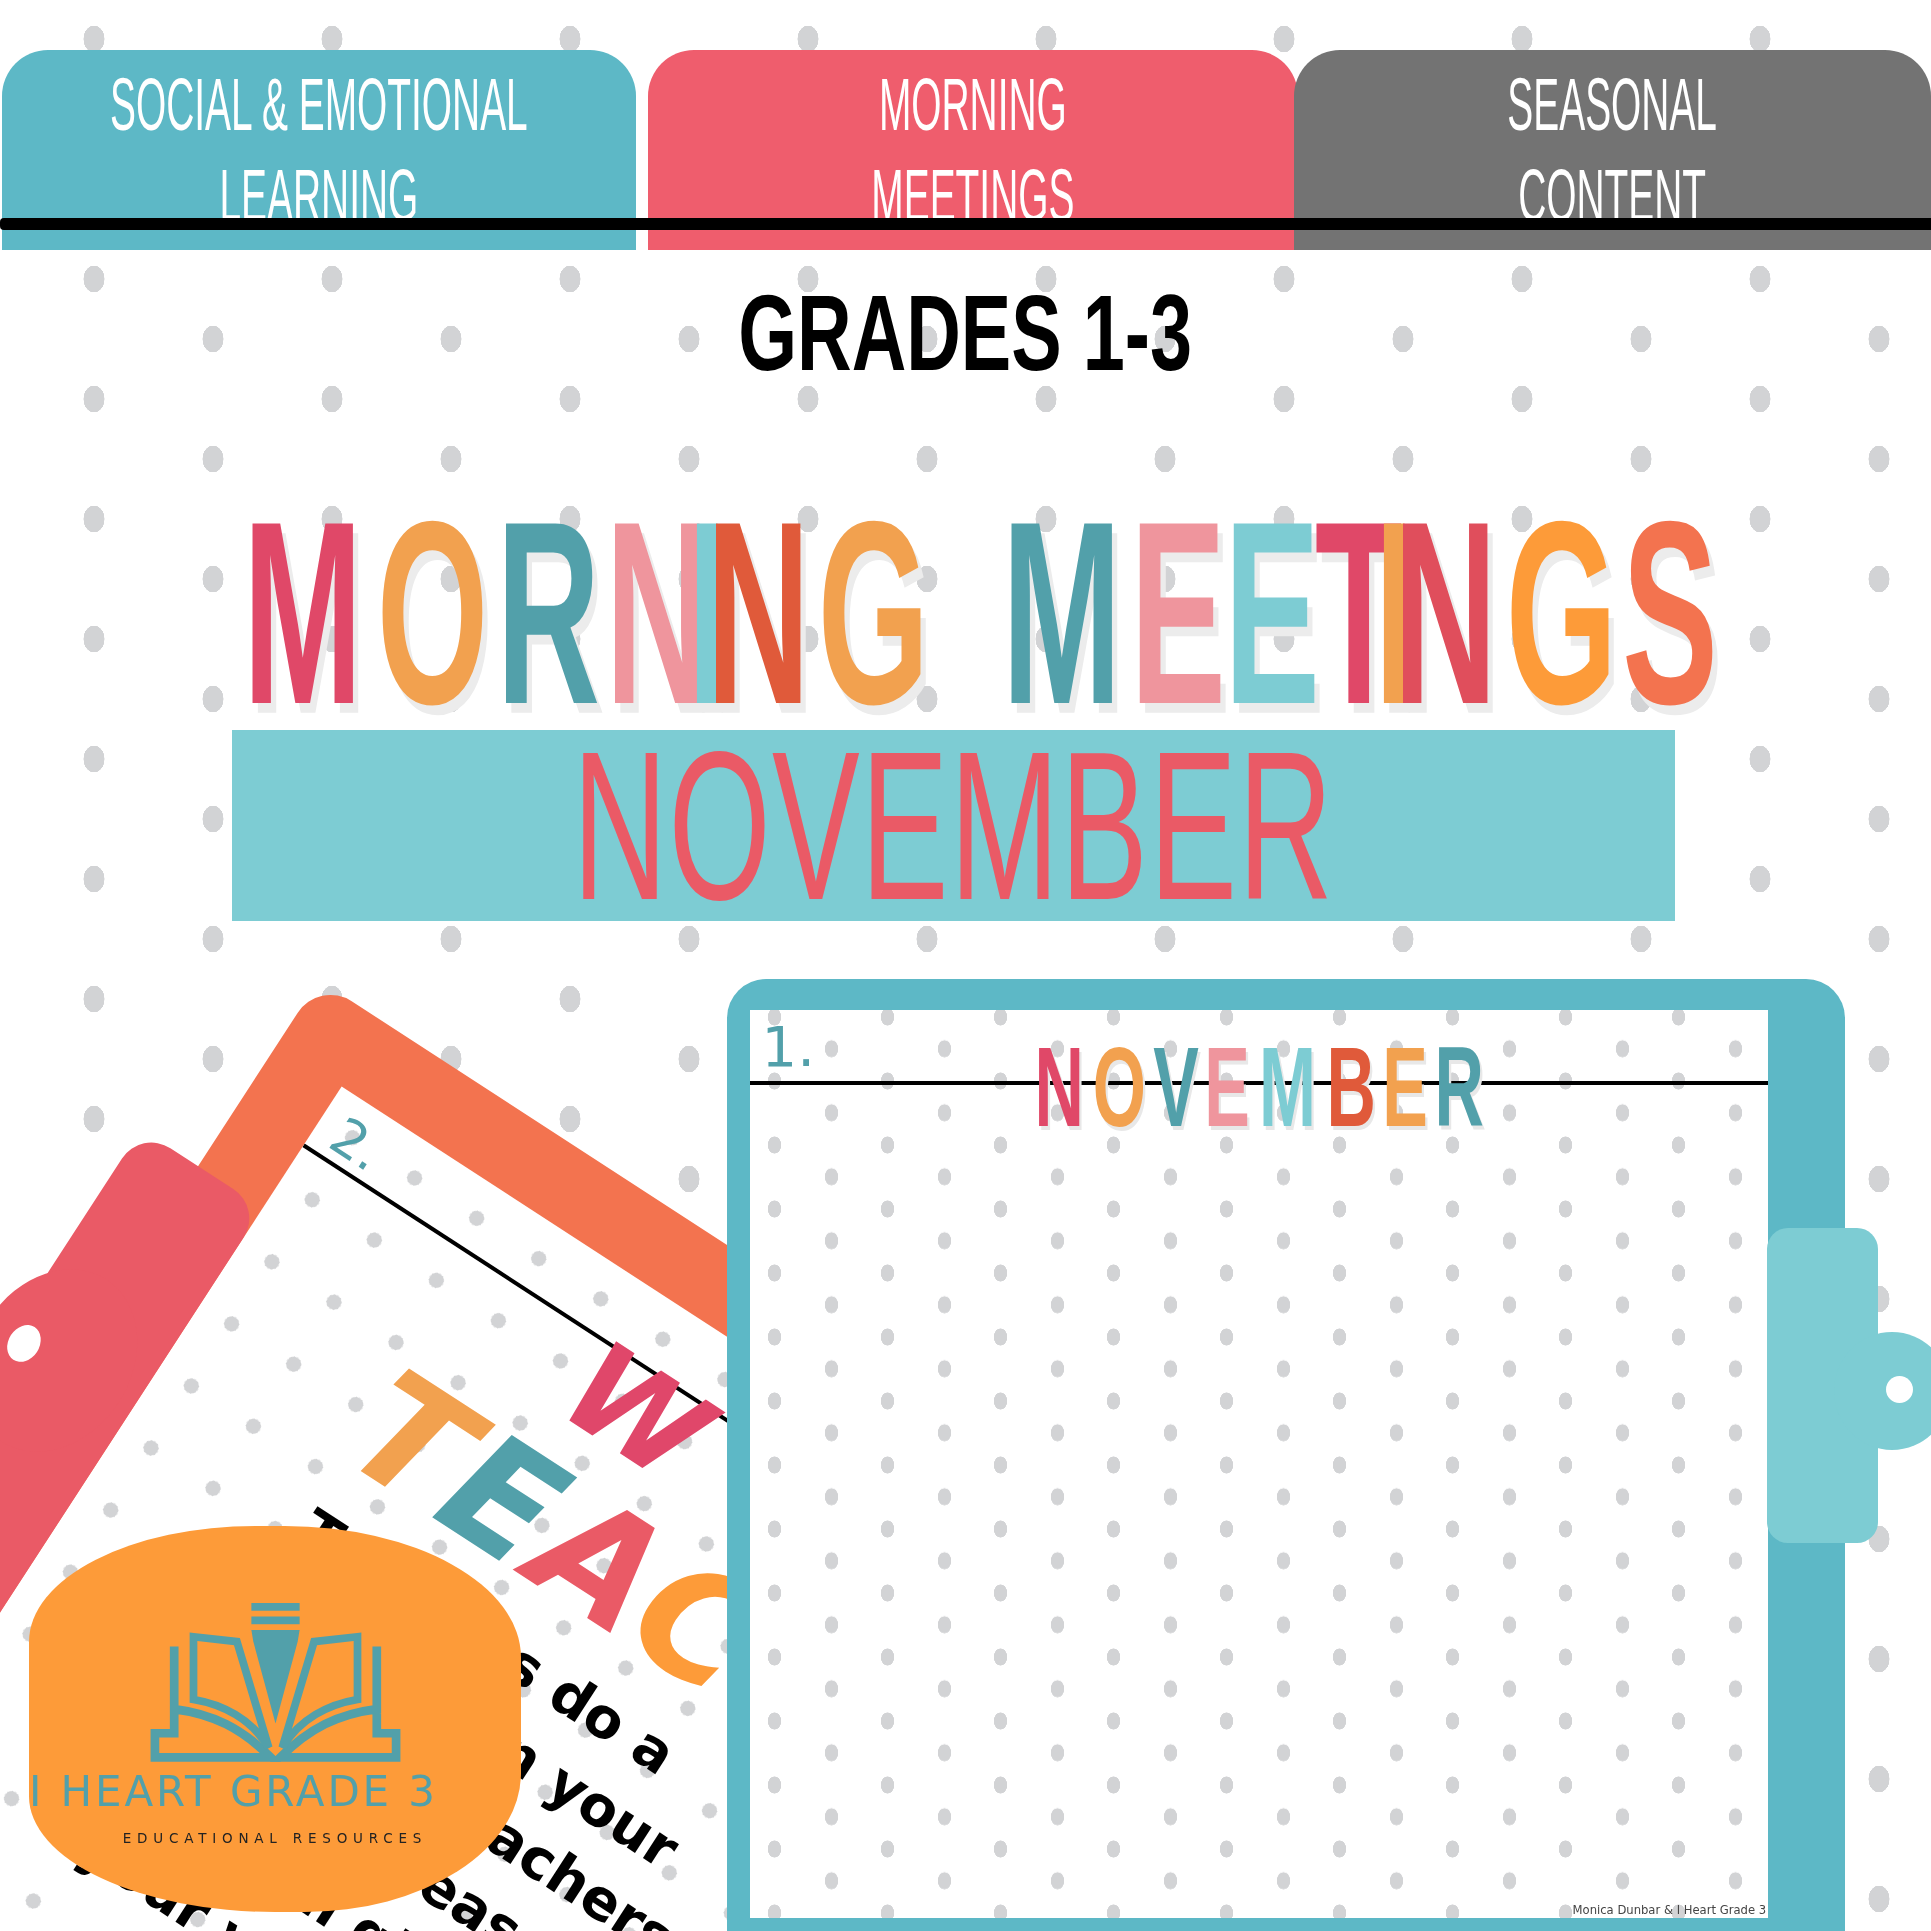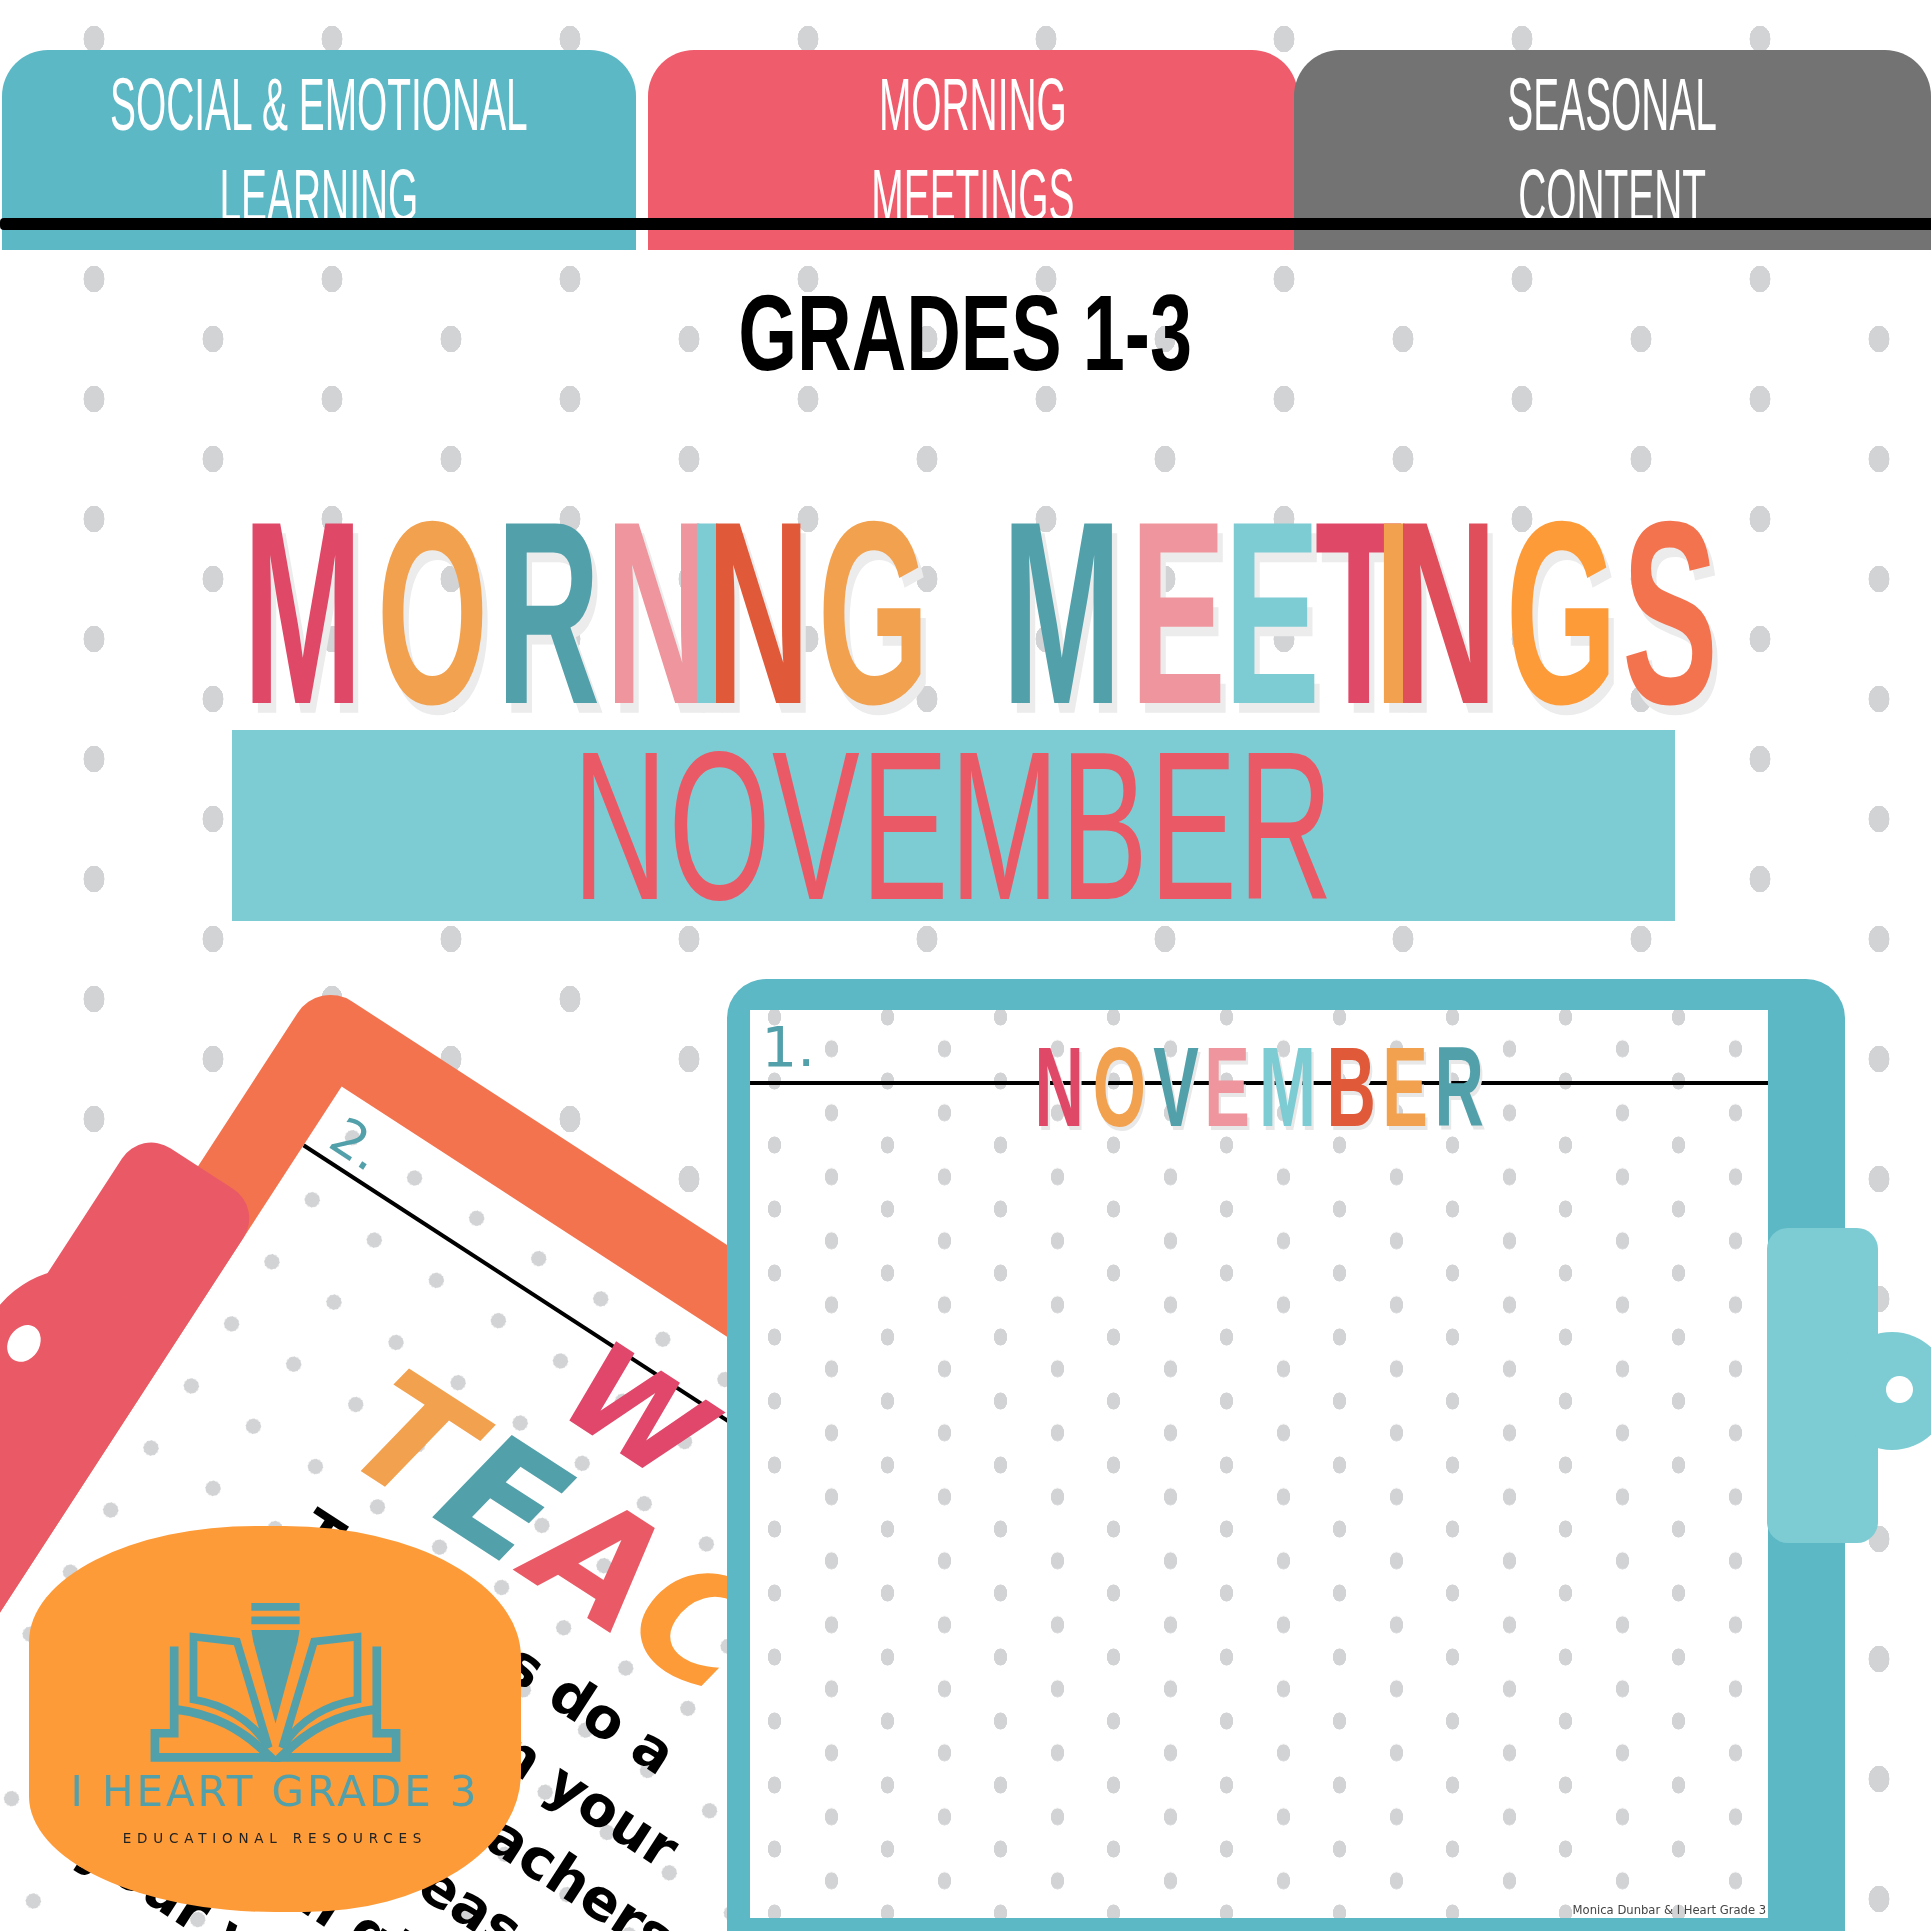--- a/index.html
+++ b/index.html
@@ -148,21 +148,21 @@
   .front-grip-hole { position:absolute; left:52px; top:44px; width:27px; height:27px; background:#fff; border-radius:50%; }
 
   
   .badge {
     position:absolute; left:29px; top:1526px; width:492px; height:386px;
     background:#fd9b39; z-index:7;
     border-radius: 46% 48% 44% 50% / 30% 34% 36% 30%;
   }
   .badge-svg { position:absolute; left:116px; top:77px; }
   .badge-name {
-    position:absolute; left:0; right:0; top:241px; text-align:center;
+    position:absolute; left:0; right:0; top:241px; text-align:left;
     color:#52a0aa; font-family:"DejaVu Sans", sans-serif; font-size:42px; letter-spacing:2.9px;
   }
   .badge-sub {
     position:absolute; left:0; right:0; top:304px; text-align:center;
     color:#222; font-family:"DejaVu Sans", sans-serif; font-size:13.5px; letter-spacing:5.8px;
   }
 </style>
 </head>
 <body>
 

